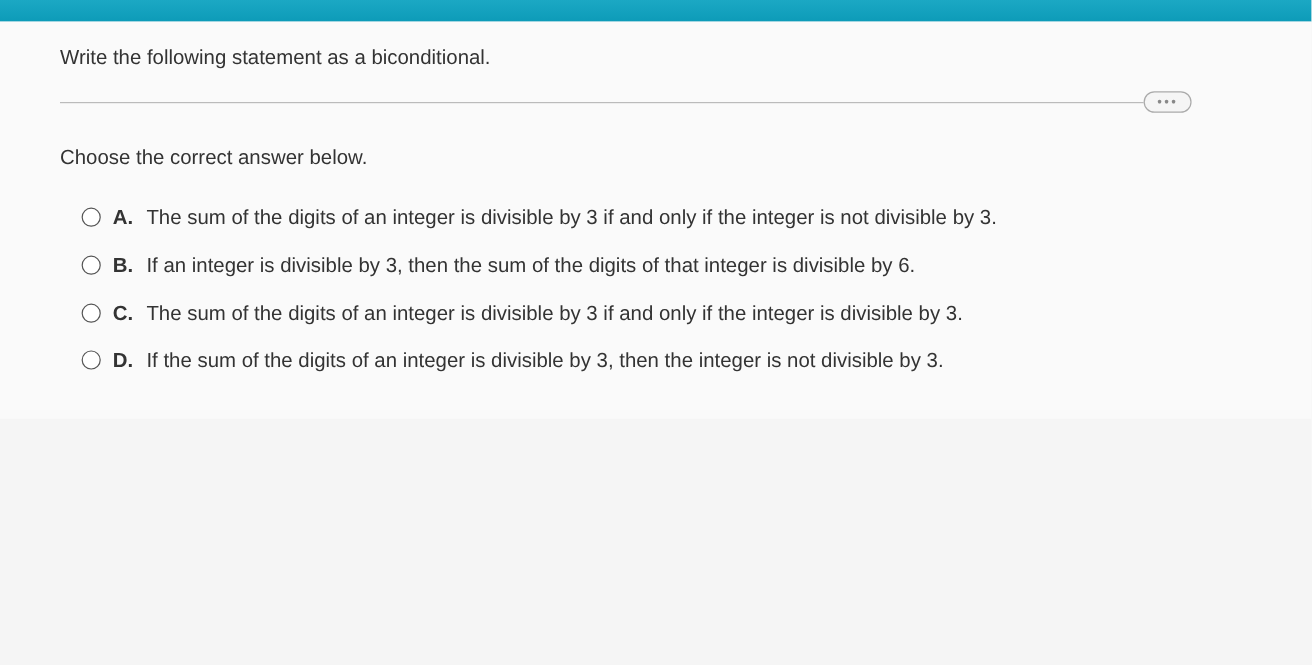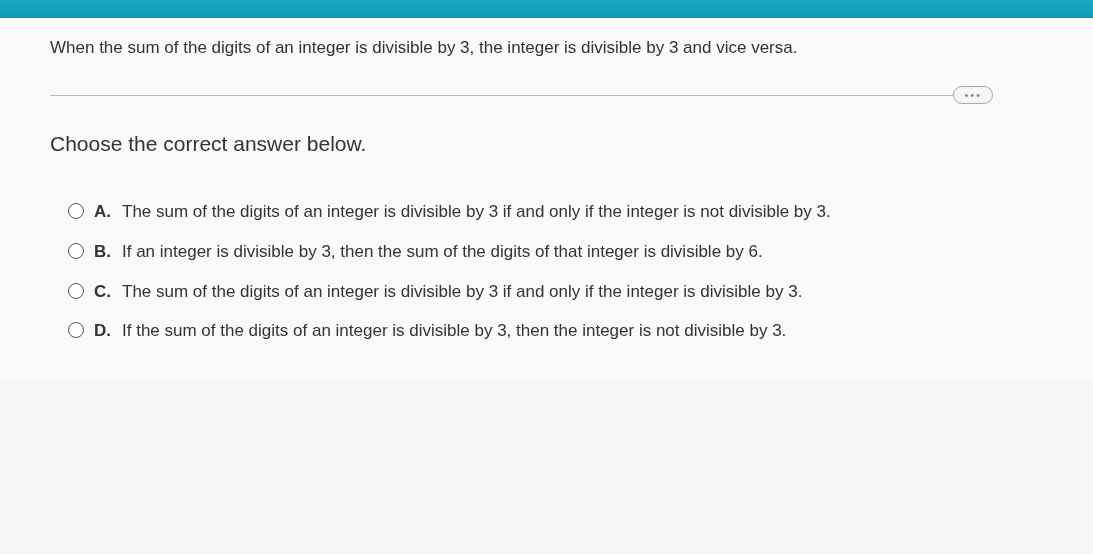--- a/index.html
+++ b/index.html
@@ -52,23 +52,23 @@
       background: #f5f5f5;
       letter-spacing: 2px;
       line-height: 16px;
       height: 18px;
       display: flex;
       align-items: center;
       margin-right: 60px;
       cursor: pointer;
     }
     .choose-text {
-      font-size: 21px;
+      font-size: 17px;
       color: #333;
-      margin-bottom: 44px;
+      margin-bottom: 28px;
     }
     .options {
       padding-left: 18px;
     }
     .option-row {
       display: flex;
       align-items: flex-start;
       margin-bottom: 16px;
     }
     .radio {
@@ -100,21 +100,21 @@
       align-items: baseline;
       flex-wrap: wrap;
     }
   </style>
 </head>
 <body>
 
 <div class="header-bar"></div>
 
 <div class="content">
-  <div class="question-statement">When the sum of the digits of an integer is divisible by 3, the integer is divisible by 3 and vice versa.</div>
+  <div class="question-instruction">Write the following statement as a biconditional.</div>
 
   <div class="divider-row">
     <div class="divider-line"></div>
     <div class="ellipsis-pill">•••</div>
   </div>
 
   <div class="choose-text">Choose the correct answer below.</div>
 
   <div class="options">
     <div class="option-row">

